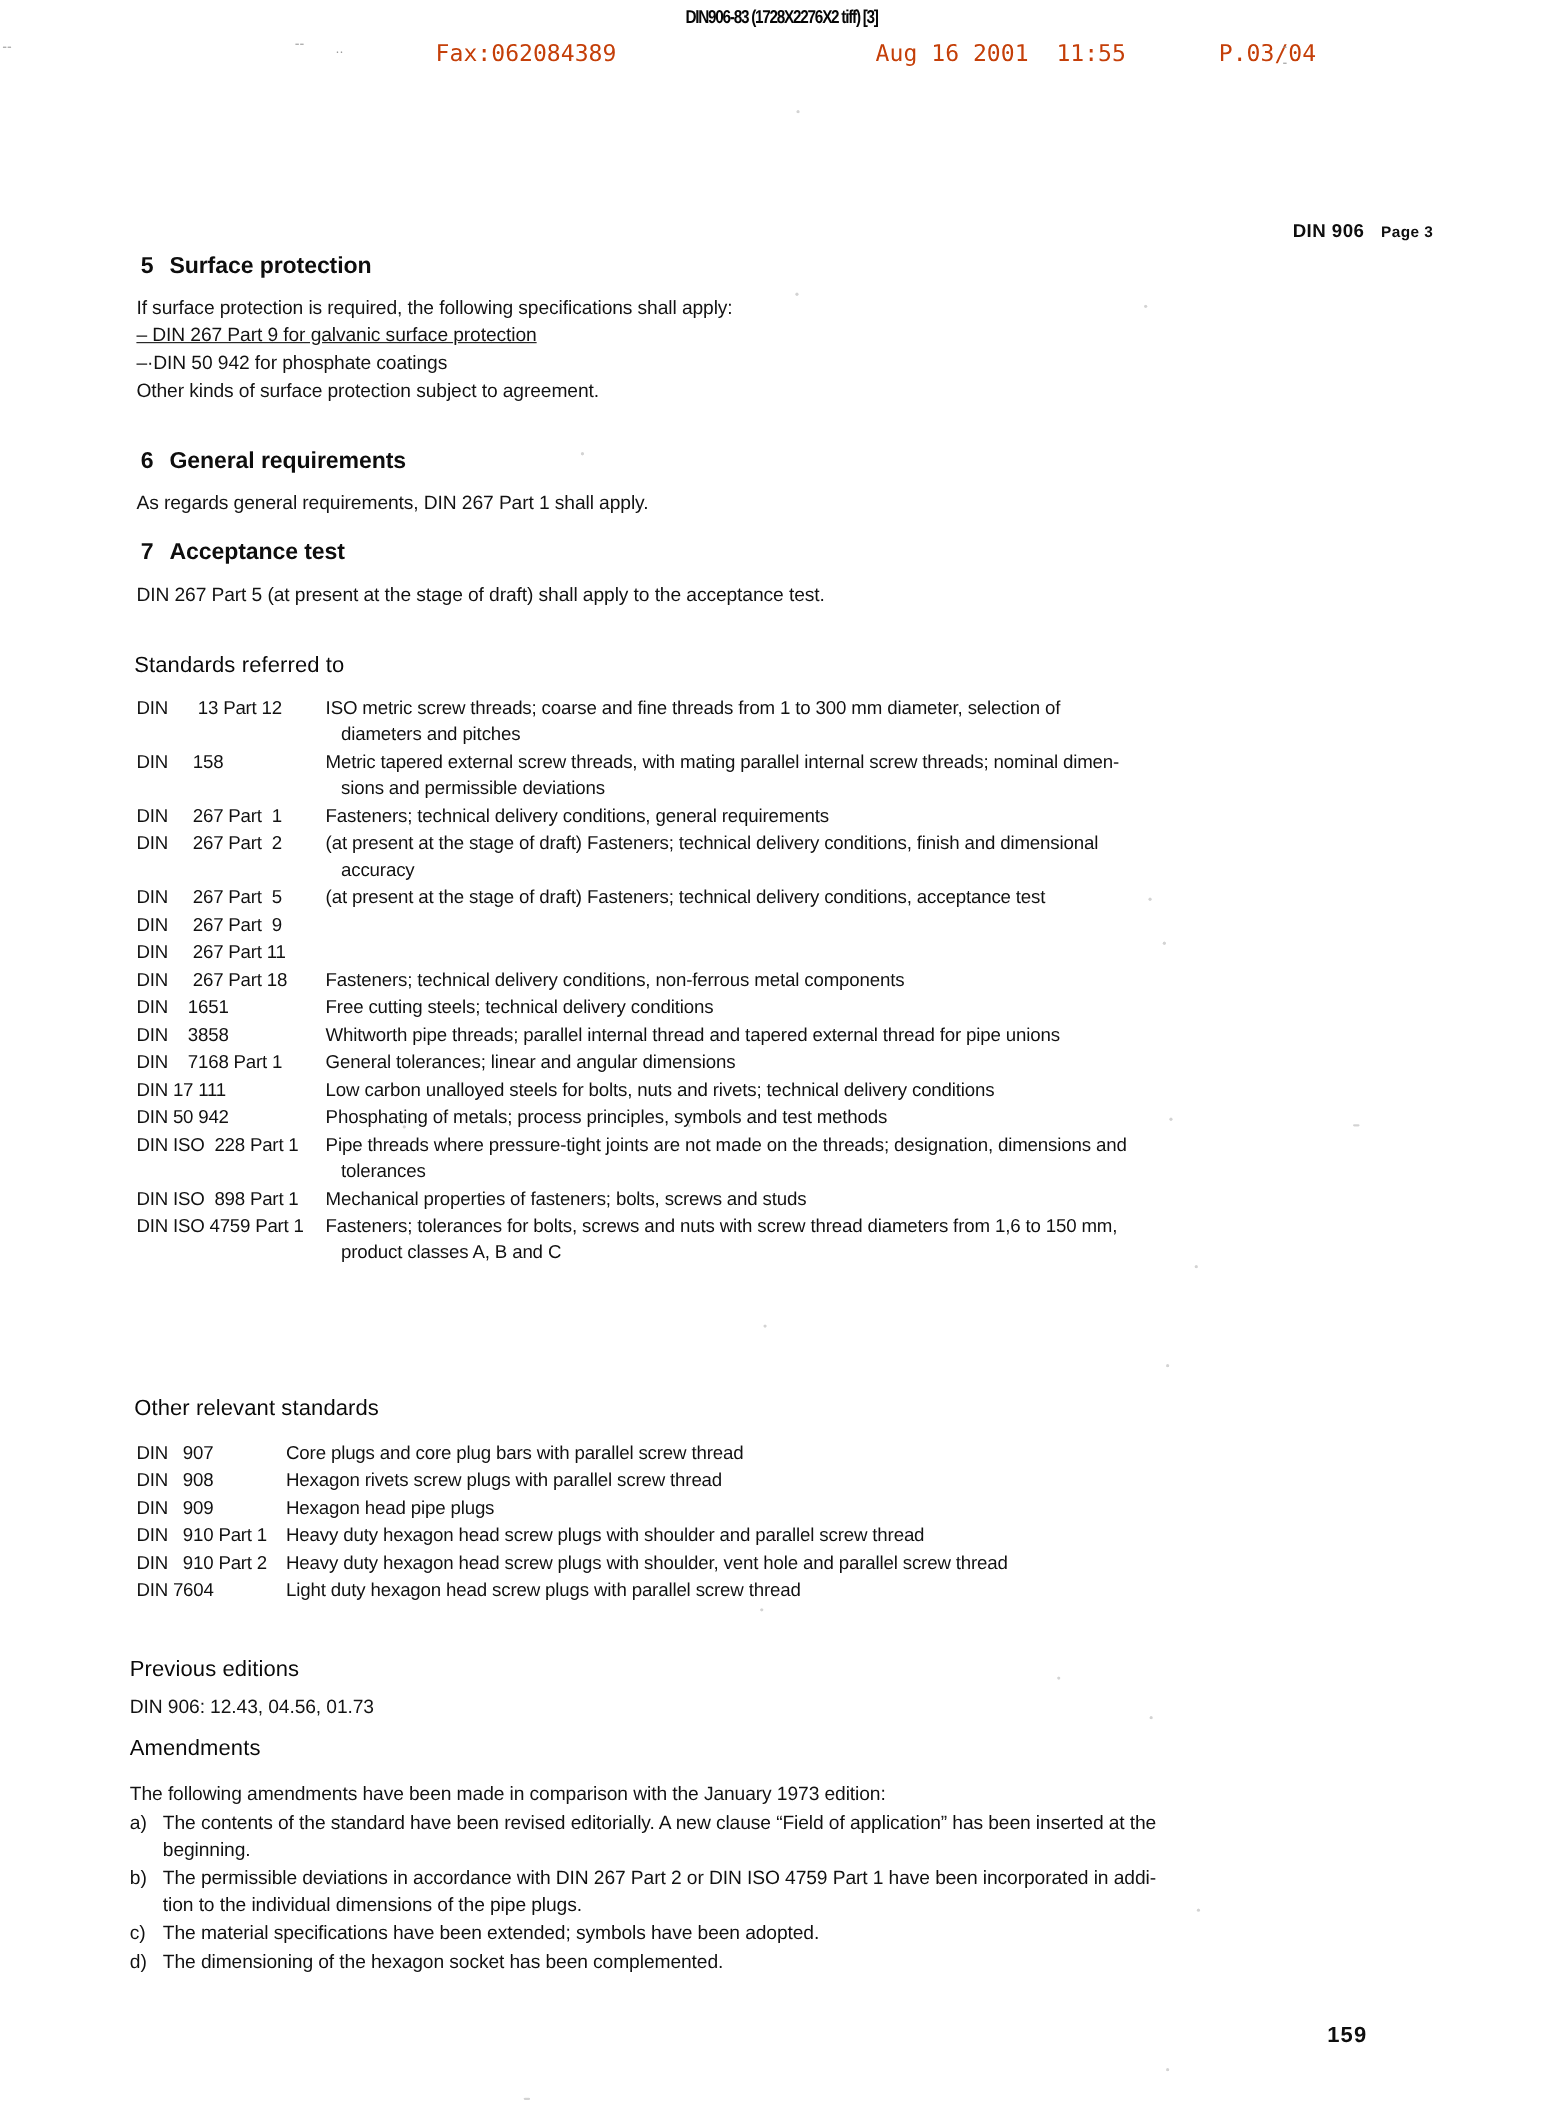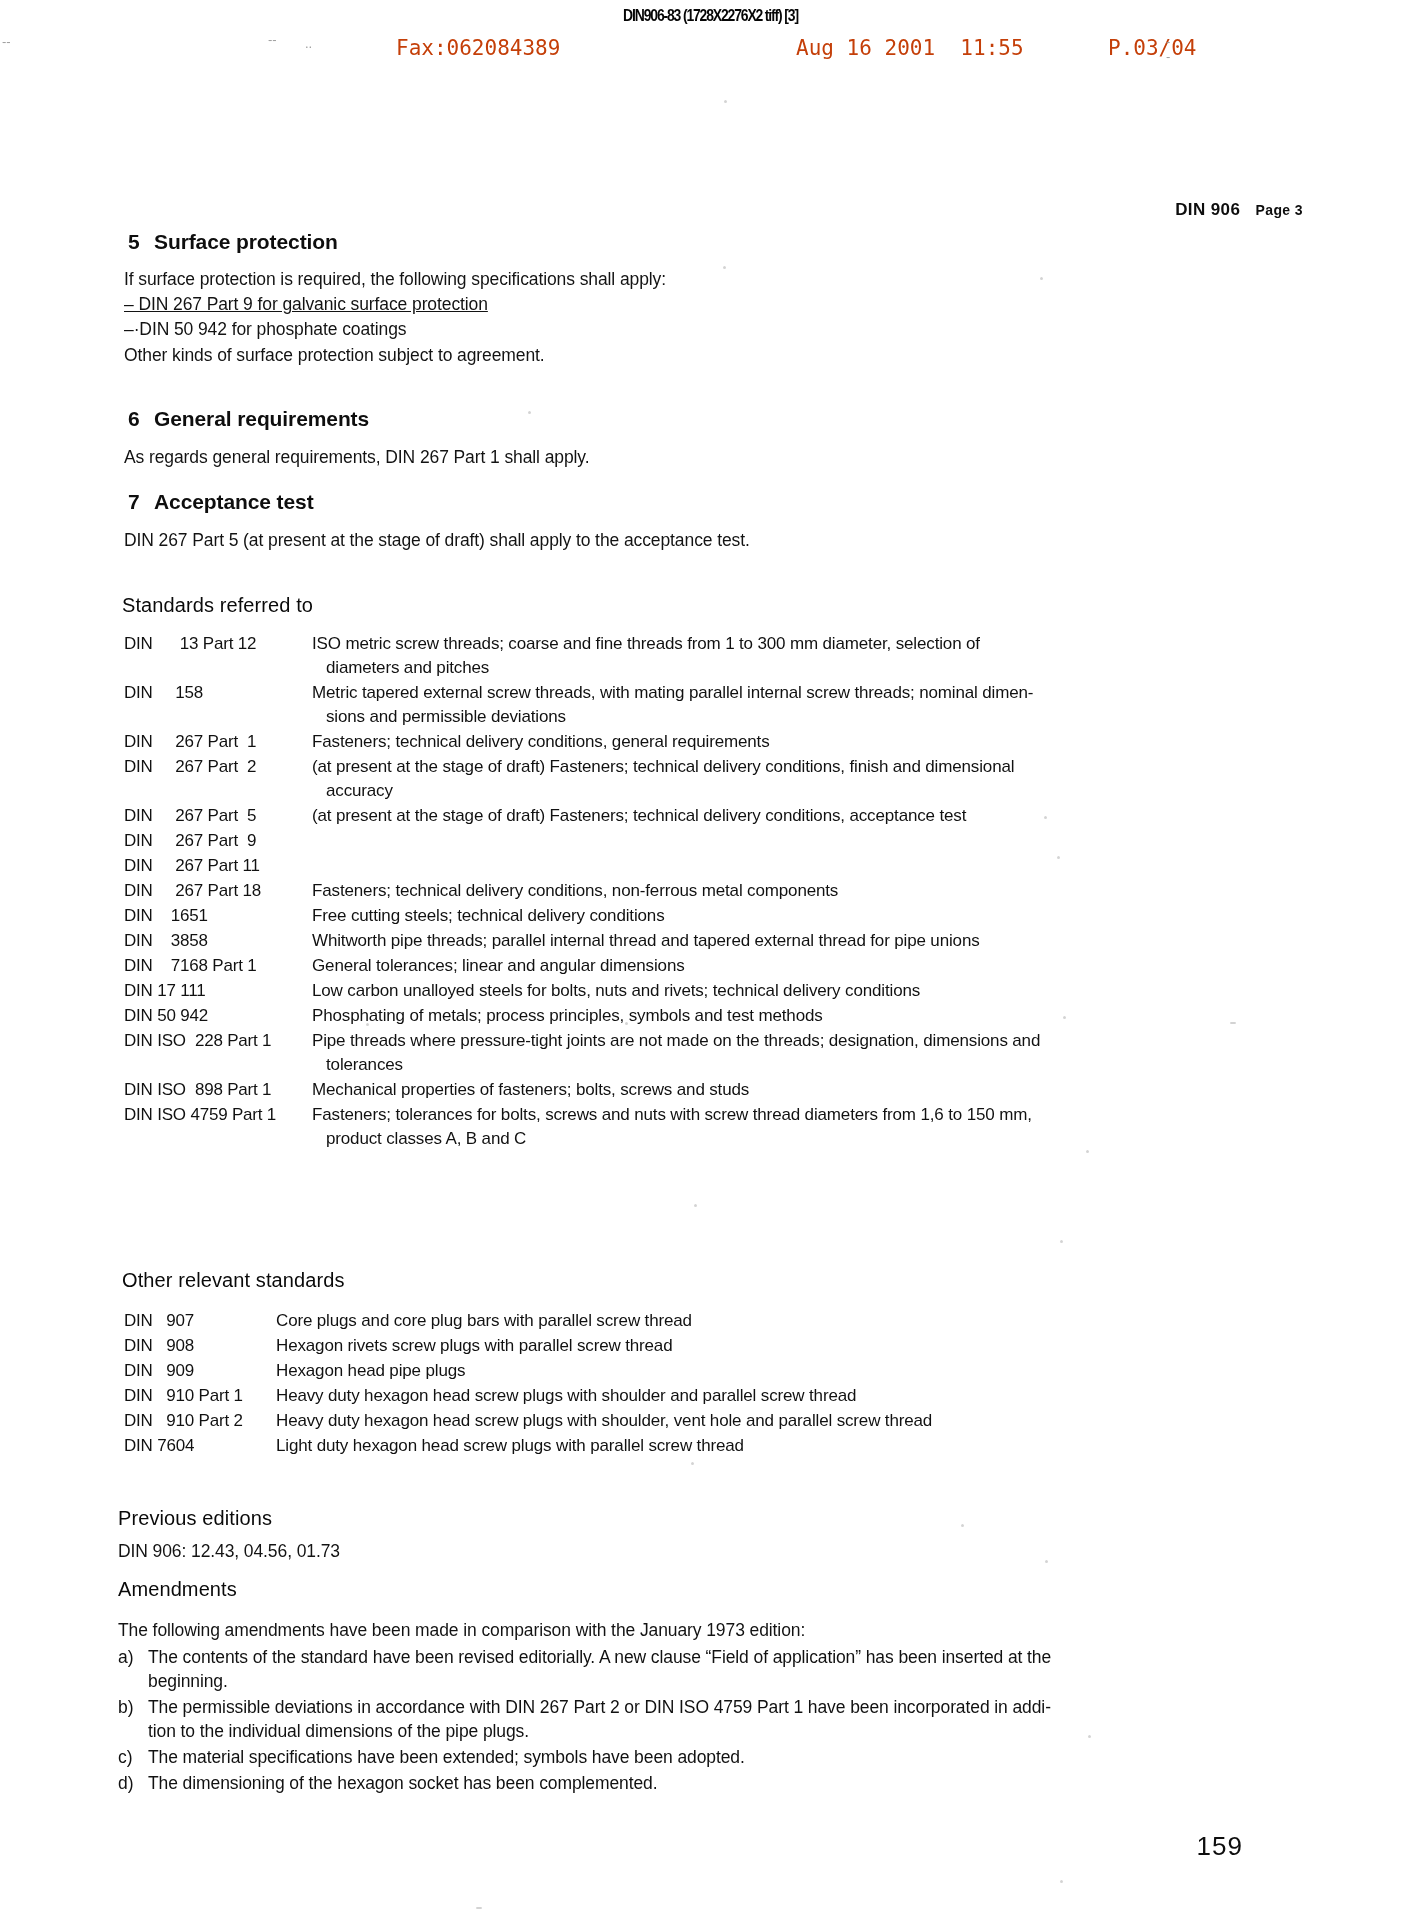--- a/index.html
+++ b/index.html
@@ -119,21 +119,20 @@
 
   
   .ref-table {
     position: absolute;
     width: 1200px;
   }
   .ref-row {
     display: flex;
     align-items: flex-start;
     margin-bottom: 1px;
-    gap: 16px;
   }
   .ref-key {
     flex: 0 0 auto;
     font-size: 17px;
     line-height: 24px;
     white-space: pre;
     letter-spacing: -0.2px;
     color: #141414;
   }
   .ref-desc {
@@ -161,22 +160,22 @@
     color: #141414;
   }
   .amend-lbl { flex: 0 0 30px; }
   .amend-txt { flex: 1 1 auto; }
   .amend-txt .cont { display: block; padding-left: 0px; }
 
   .page-no {
     position: absolute;
     right: 178px;
     bottom: 58px;
-    font-size: 26px;
-    font-weight: 400;
+    font-size: 20px;
+    font-weight: 700;
     letter-spacing: 1px;
     margin-left: 25px;
   }
 
   
   .speck {
     position: absolute;
     background: #c9c9c9;
     width: 3px; height: 3px;
     border-radius: 50%;

